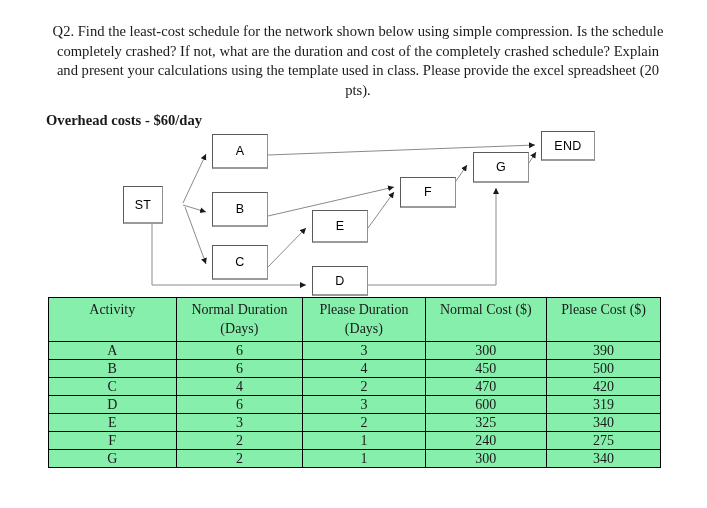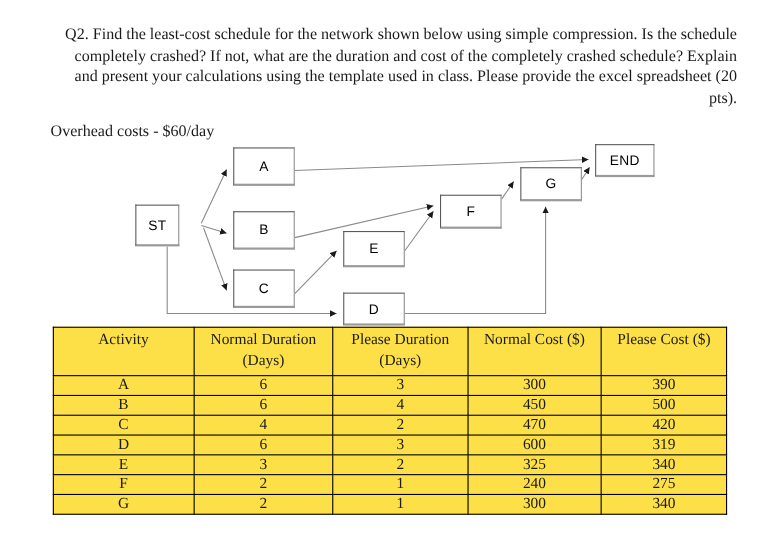--- a/index.html
+++ b/index.html
@@ -18,31 +18,32 @@
   }
 
   
   #question-block {
     position: absolute;
     left: 46px;
     top: 22px;
     width: 624px;
     font-size: 14.6px;
     line-height: 19.6px;
-    text-align: right;
+    text-align: center;
     font-family: Liberation Serif, serif;
   }
 
   #overhead-line {
     position: absolute;
     left: 46px;
     top: 111px;
     font-size: 14.6px;
     line-height: 19px;
     white-space: nowrap;
+    font-weight: bold;
   }
 
   
   #network-diagram {
     position: absolute;
     left: 0;
     top: 0;
     width: 707px;
     height: 300px;
   }
@@ -68,21 +69,21 @@
   }
 
   
   #activity-table {
     position: absolute;
     left: 48px;
     top: 297px;
     border-collapse: collapse;
     width: 613px;
     font-size: 14px;
-    background: #fde047;
+    background: #86efac;
   }
   #activity-table th,
   #activity-table td {
     border: 1px solid #000000;
     text-align: center;
     vertical-align: top;
     padding: 1px 2px;
     font-weight: normal;
     font-family: "Liberation Serif", "DejaVu Serif", serif;
   }

